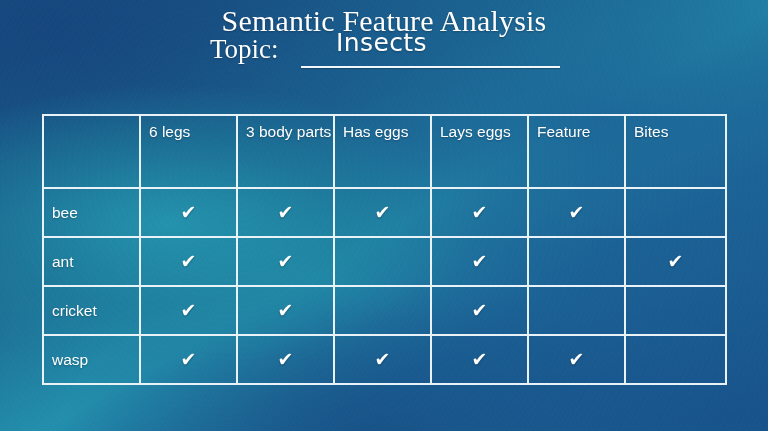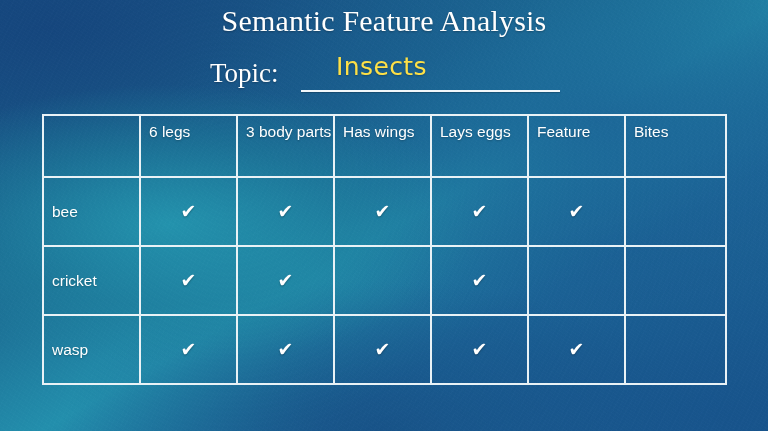--- a/index.html
+++ b/index.html
@@ -42,21 +42,21 @@
     text-align:center;
     font-family:"Liberation Serif", serif;
     font-size:30px;
     color:#ffffff;
     letter-spacing:0.2px;
     text-shadow:0 1px 2px rgba(0,0,0,0.28);
   }
 
   .topic-line {
     position:absolute;
-    top:54px; left:0; right:0;
+    top:30px; left:0; right:0;
     height:40px;
   }
 
   .topic-label {
     position:absolute;
     left:210px; top:4px;
     font-family:"Liberation Serif", serif;
     font-size:27px;
     color:#ffffff;
     text-shadow:0 1px 2px rgba(0,0,0,0.28);
@@ -69,21 +69,21 @@
     background:#f2f7fa;
     box-shadow:0 1px 1px rgba(0,0,0,0.22);
   }
 
   .topic-value {
     position:absolute;
     left:336px; top:-2px;
     font-family:"DejaVu Sans", sans-serif;
     font-size:25px;
     font-weight:400;
-    color:#fde047;
+    color:#ffffff;
     letter-spacing:0.4px;
     text-shadow:0 1px 2px rgba(0,0,0,0.25);
   }
 
   
   .sfa-table {
     position:absolute;
     left:42px; top:114px;
     width:683px; height:271px;
     border-collapse:collapse;
@@ -93,21 +93,21 @@
   .sfa-table td, .sfa-table th {
     border:2px solid #e9f2f6;
     padding:0;
     vertical-align:top;
   }
 
   col.c-label { width:97px; }
   col.c-feat  { width:97px; }
   col.c-feat-last { width:101px; }
 
-  thead tr { height:62px;margin-top:46px; }
+  thead tr { height:73px;margin-top:46px; }
 
   th.col-head {
     text-align:left;
     font-weight:400;
     font-size:15.5px;
     line-height:18px;
     color:#ffffff;
     padding:7px 0 0 8px;
     text-shadow:0 1px 2px rgba(0,0,0,0.25);
   }
@@ -164,37 +164,46 @@
         <col class="c-feat">
       <col class="c-feat">
         <col class="c-feat">
         <col class="c-feat-last">
     </colgroup>
     <thead>
       <tr>
         <th class="col-head corner"></th>
         <th class="col-head">6 legs</th>
         <th class="col-head">3 body parts</th>
-        <th class="col-head">Has wings</th>
+        <th class="col-head">Has eggs</th>
         <th class="col-head">Lays eggs</th>
         <th class="col-head">Feature</th>
         <th class="col-head">Bites</th>
       </tr>
     </thead>
     <tbody>
       <tr>
         <td class="row-label">bee</td>
         <td class="cell"><span class="check">✔</span></td>
         <td class="cell"><span class="check">✔</span></td>
         <td class="cell"><span class="check">✔</span></td>
         <td class="cell"><span class="check">✔</span></td>
         <td class="cell"><span class="check">✔</span></td>
         <td class="cell"><span class="check empty"></span></td>
       </tr>
       <tr>
+        <td class="row-label">ant</td>
+        <td class="cell"><span class="check">✔</span></td>
+        <td class="cell"><span class="check">✔</span></td>
+        <td class="cell"><span class="check empty"></span></td>
+        <td class="cell"><span class="check">✔</span></td>
+        <td class="cell"><span class="check empty"></span></td>
+        <td class="cell"><span class="check">✔</span></td>
+      </tr>
+      <tr>
         <td class="row-label">cricket</td>
         <td class="cell"><span class="check">✔</span></td>
         <td class="cell"><span class="check">✔</span></td>
         <td class="cell"><span class="check empty"></span></td>
         <td class="cell"><span class="check">✔</span></td>
         <td class="cell"><span class="check empty"></span></td>
         <td class="cell"><span class="check empty"></span></td>
       </tr>
       <tr>
         <td class="row-label">wasp</td>

